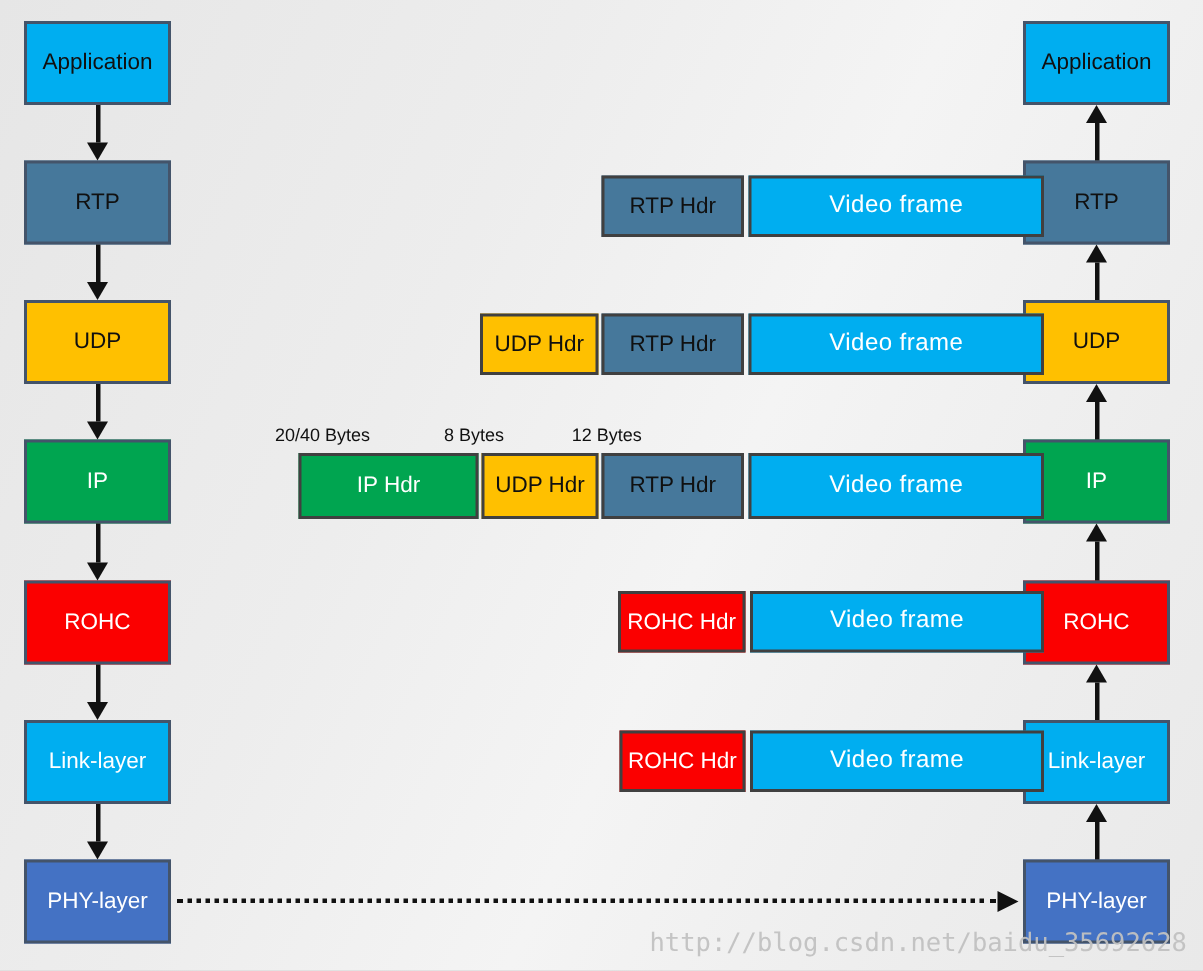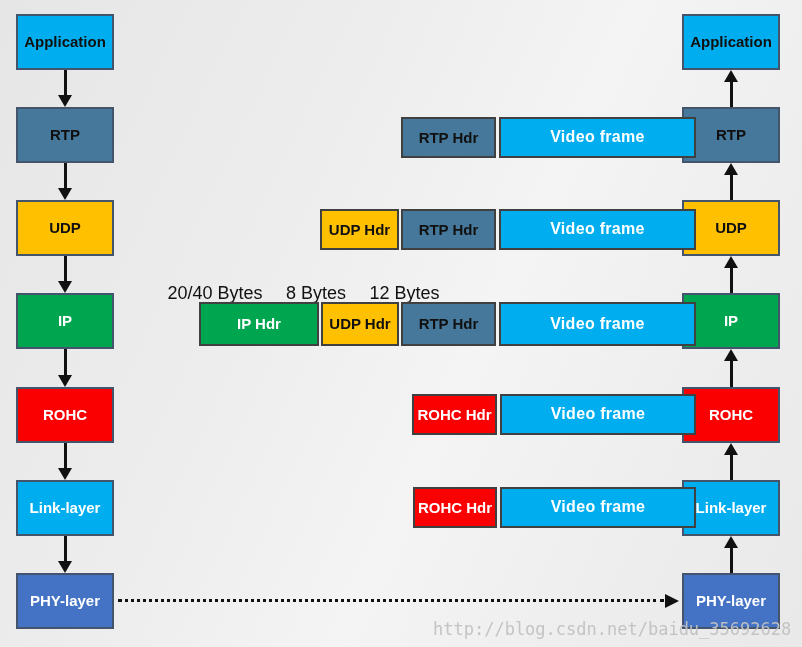--- a/index.html
+++ b/index.html
@@ -3,39 +3,39 @@
 <meta charset="utf-8">
 <style>
   html,body{margin:0;padding:0;background:#dcdcdc;font-family:"Liberation Sans",sans-serif;}
   #stage{
     position:relative;width:802px;height:647px;overflow:hidden;
     background:linear-gradient(115deg,#e6e6e6 0%,#ededed 35%,#f4f4f4 58%,#ededed 82%,#e9e9e9 100%);
   }
   .box{
     position:absolute;box-sizing:border-box;
     display:flex;align-items:center;justify-content:center;
-    text-align:left;line-height:1.05;font-weight:bold;
+    text-align:left;line-height:1.05;
   }
   .col-box{width:98px;height:56px;border:2px solid #44546a;font-size:15px;}
   .seg-box{border:2px solid #404040;font-size:15px;margin-left:44px;}
   .payload{font-size:16px;letter-spacing:0.3px;}
   .f-ltblue{background:#00aef0;}
   .f-slate{background:#46789b;}
   .f-amber{background:#ffc000;}
   .f-green{background:#00a550;}
   .f-red{background:#fb0000;}
   .f-blue{background:#4472c4;}
   .t-black{color:#101010;}
   .t-white{color:#ffffff;}
   .vline{position:absolute;width:3px;background:#111111;}
   .head-down{position:absolute;width:0;height:0;
     border-left:7px solid transparent;border-right:7px solid transparent;border-top:12px solid #111111;}
   .head-up{position:absolute;width:0;height:0;
     border-left:7px solid transparent;border-right:7px solid transparent;border-bottom:12px solid #111111;}
-  .bytes{position:absolute;font-size:18px;color:#111111;text-align:center;}
+  .bytes{position:absolute;font-size:12px;color:#111111;text-align:center;}
   .dotline{position:absolute;left:118px;top:599px;width:546px;height:0;border-top:3px dotted #111111;}
   .head-right{position:absolute;left:665px;top:594px;width:0;height:0;
     border-top:7px solid transparent;border-bottom:7px solid transparent;border-left:14px solid #111111;}
   .watermark{
     position:absolute;left:433px;top:619px;z-index:5;
     font-family:"DejaVu Sans Mono",monospace;font-size:17px;
     color:rgba(193,193,193,0.95);white-space:nowrap;
   }
 </style>
 </head>

